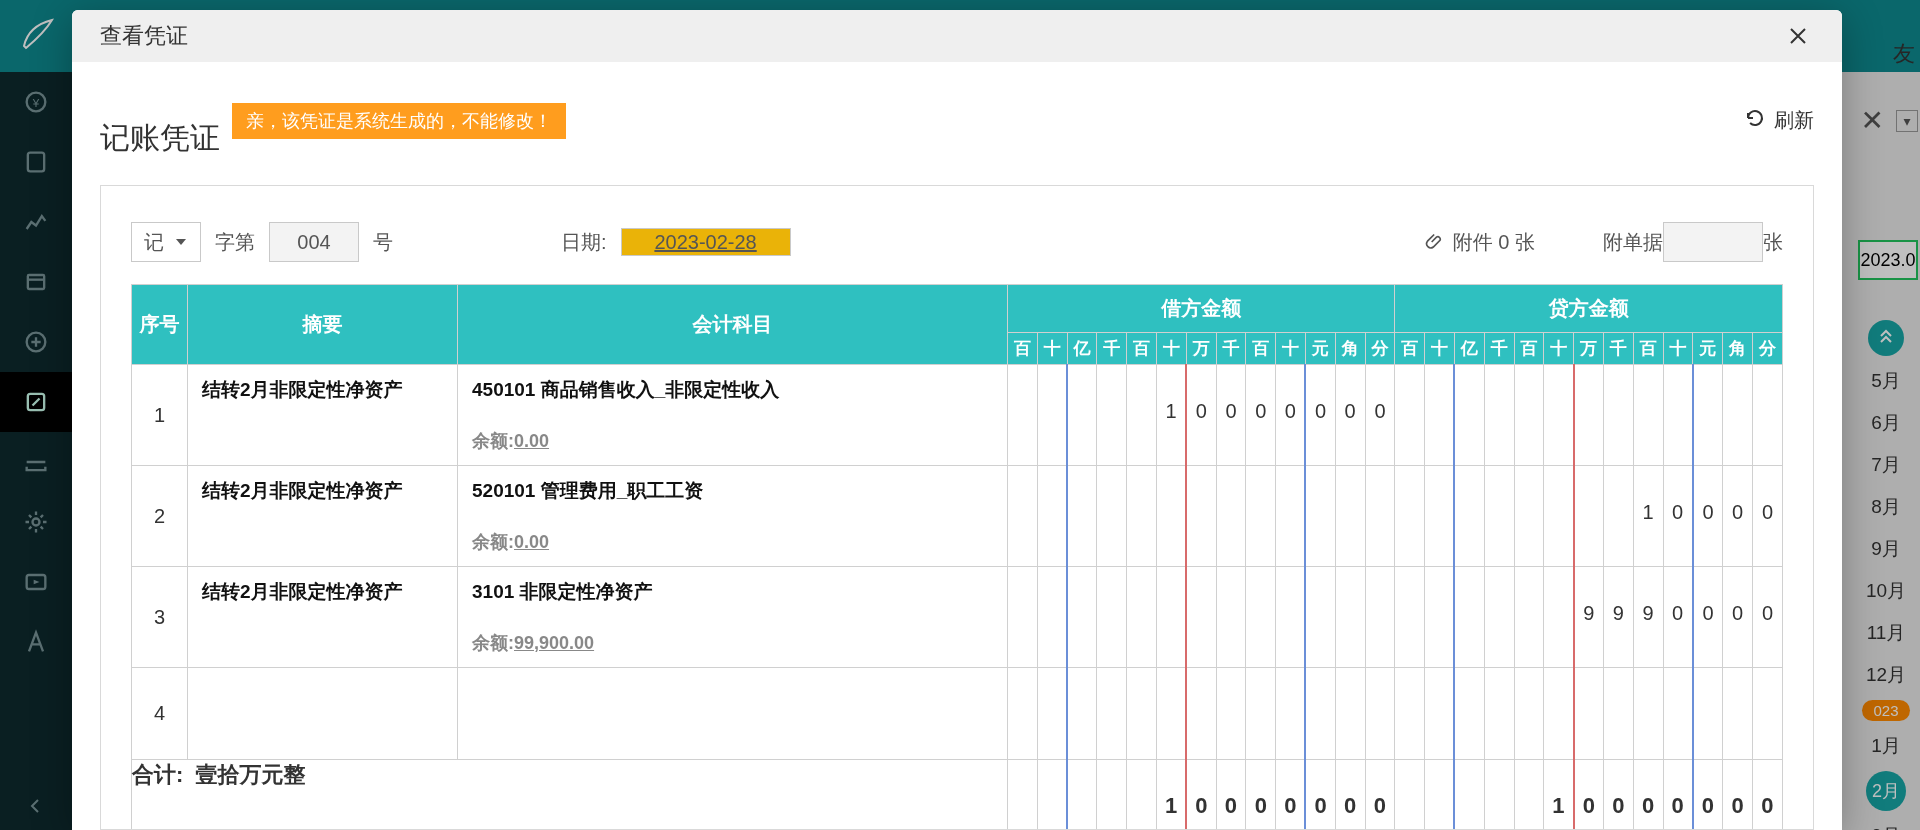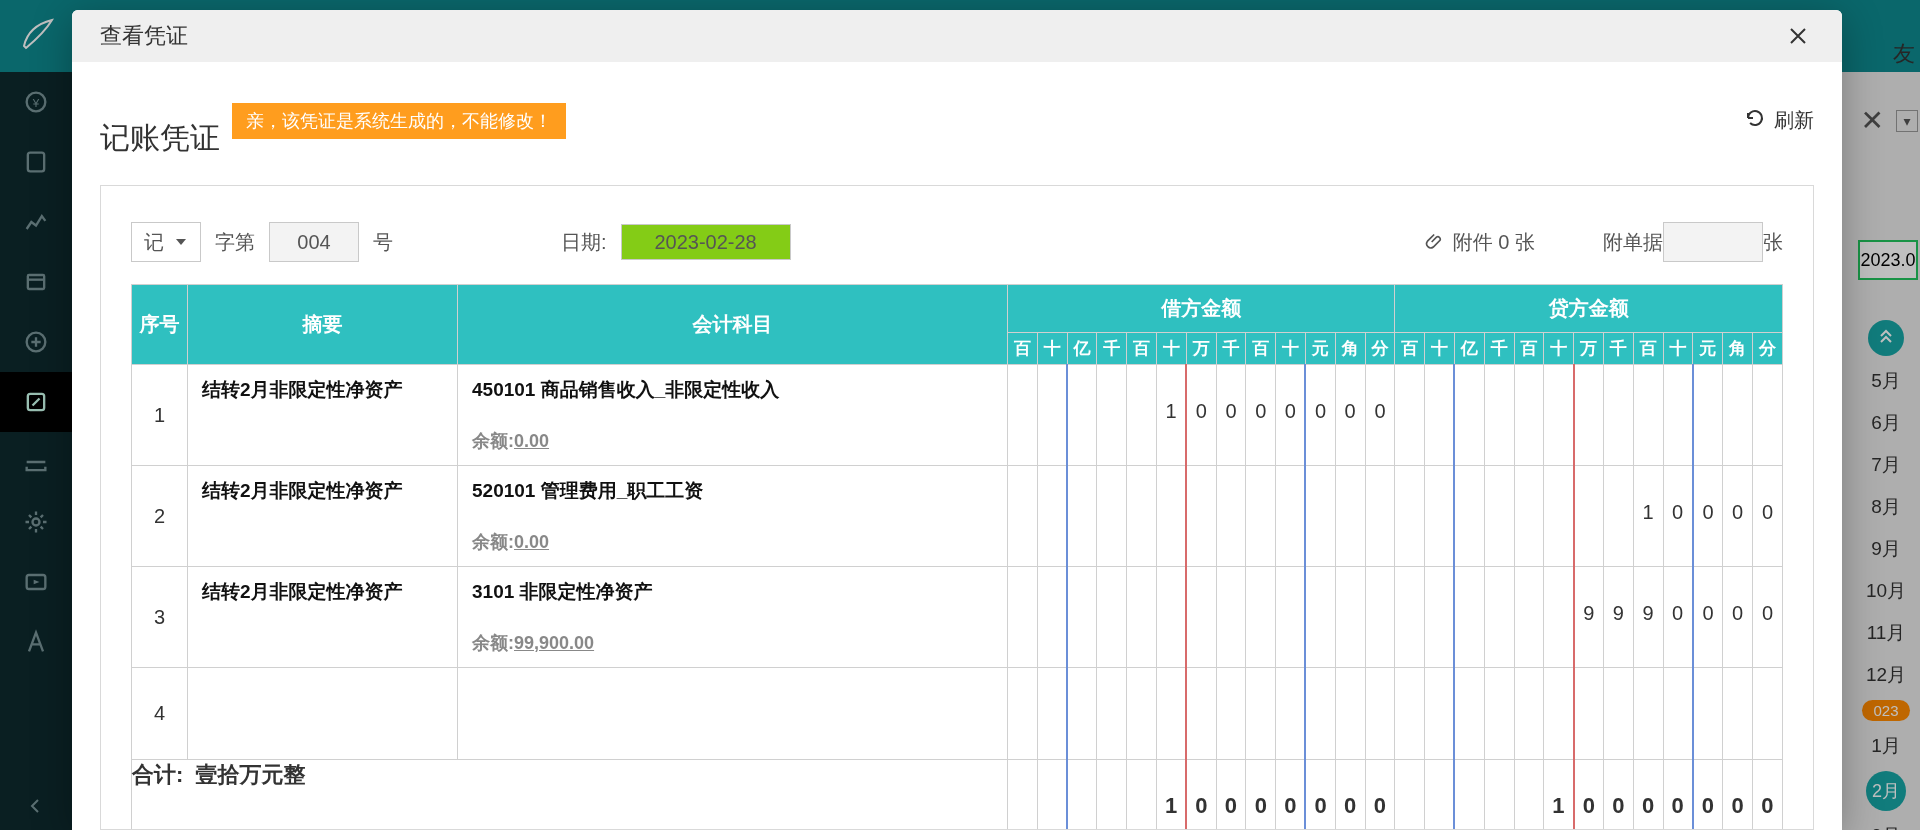--- a/index.html
+++ b/index.html
@@ -40,21 +40,21 @@
 .warn-badge { background: #ff9d1e; color: #fff; font-size: 18px; padding: 6px 14px; }
 .refresh { margin-left: auto; display: flex; align-items: flex-start; gap: 8px; color: #333; font-size: 20px; cursor: pointer; }
 
 
 .voucher-card { border: 1px solid #d9d9d9; margin-top: 26px; flex: 1; display: flex; flex-direction: column; min-height: 0; }
 .v-head { display: flex; align-items: center; padding: 36px 30px 22px; gap: 14px; }
 .pill-select { border: 1px solid #c9c9c9; background: #fff; height: 40px; padding: 0 12px; display: flex; align-items: center; gap: 10px; font-size: 20px; color: #555; }
 .lab { font-size: 20px; color: #555; }
 .num-box { border: 1px solid #c9c9c9; background: #f3f3f3; height: 40px; width: 90px; display: inline-flex; align-items: center; justify-content: center; font-size: 20px; color: #555; }
 .spacer-flex { flex: 1; }
-.date-box { border: 1px solid #c9c9c9; background: #84cc16; height: 36px; width: 170px; display: inline-flex; align-items: center; justify-content: center; font-size: 20px; color: #555; }
+.date-box { border: 1px solid #c9c9c9; background: #eab308; height: 28px; width: 170px; display: inline-flex; align-items: center; justify-content: center; font-size: 20px; color: #555; text-decoration: underline; }
 .attach-link { display: flex; align-items: center; gap: 8px; color: #555; font-size: 20px; cursor: pointer; }
 .attach-link svg { width: 20px; height: 20px; }
 .attach-doc { display: flex; align-items: center; color: #555; font-size: 20px; }
 .attach-doc .ipt { width: 100px; height: 40px; border: 1px solid #c9c9c9; background: #f3f3f3; }
 
 
 .v-table-wrap { margin: 0 30px 0; overflow: auto; position: relative; }
 .v-table { width: 100%; border-collapse: collapse; table-layout: fixed; }
 .v-table th { background: #2fc0c0; color: #fff; font-size: 20px; font-weight: 700; padding: 10px 4px; border: 1px solid #d0d0d0; }
 .v-table td { border: 1px solid #d0d0d0; font-size: 20px; color: #333; padding: 0; vertical-align: top; }

